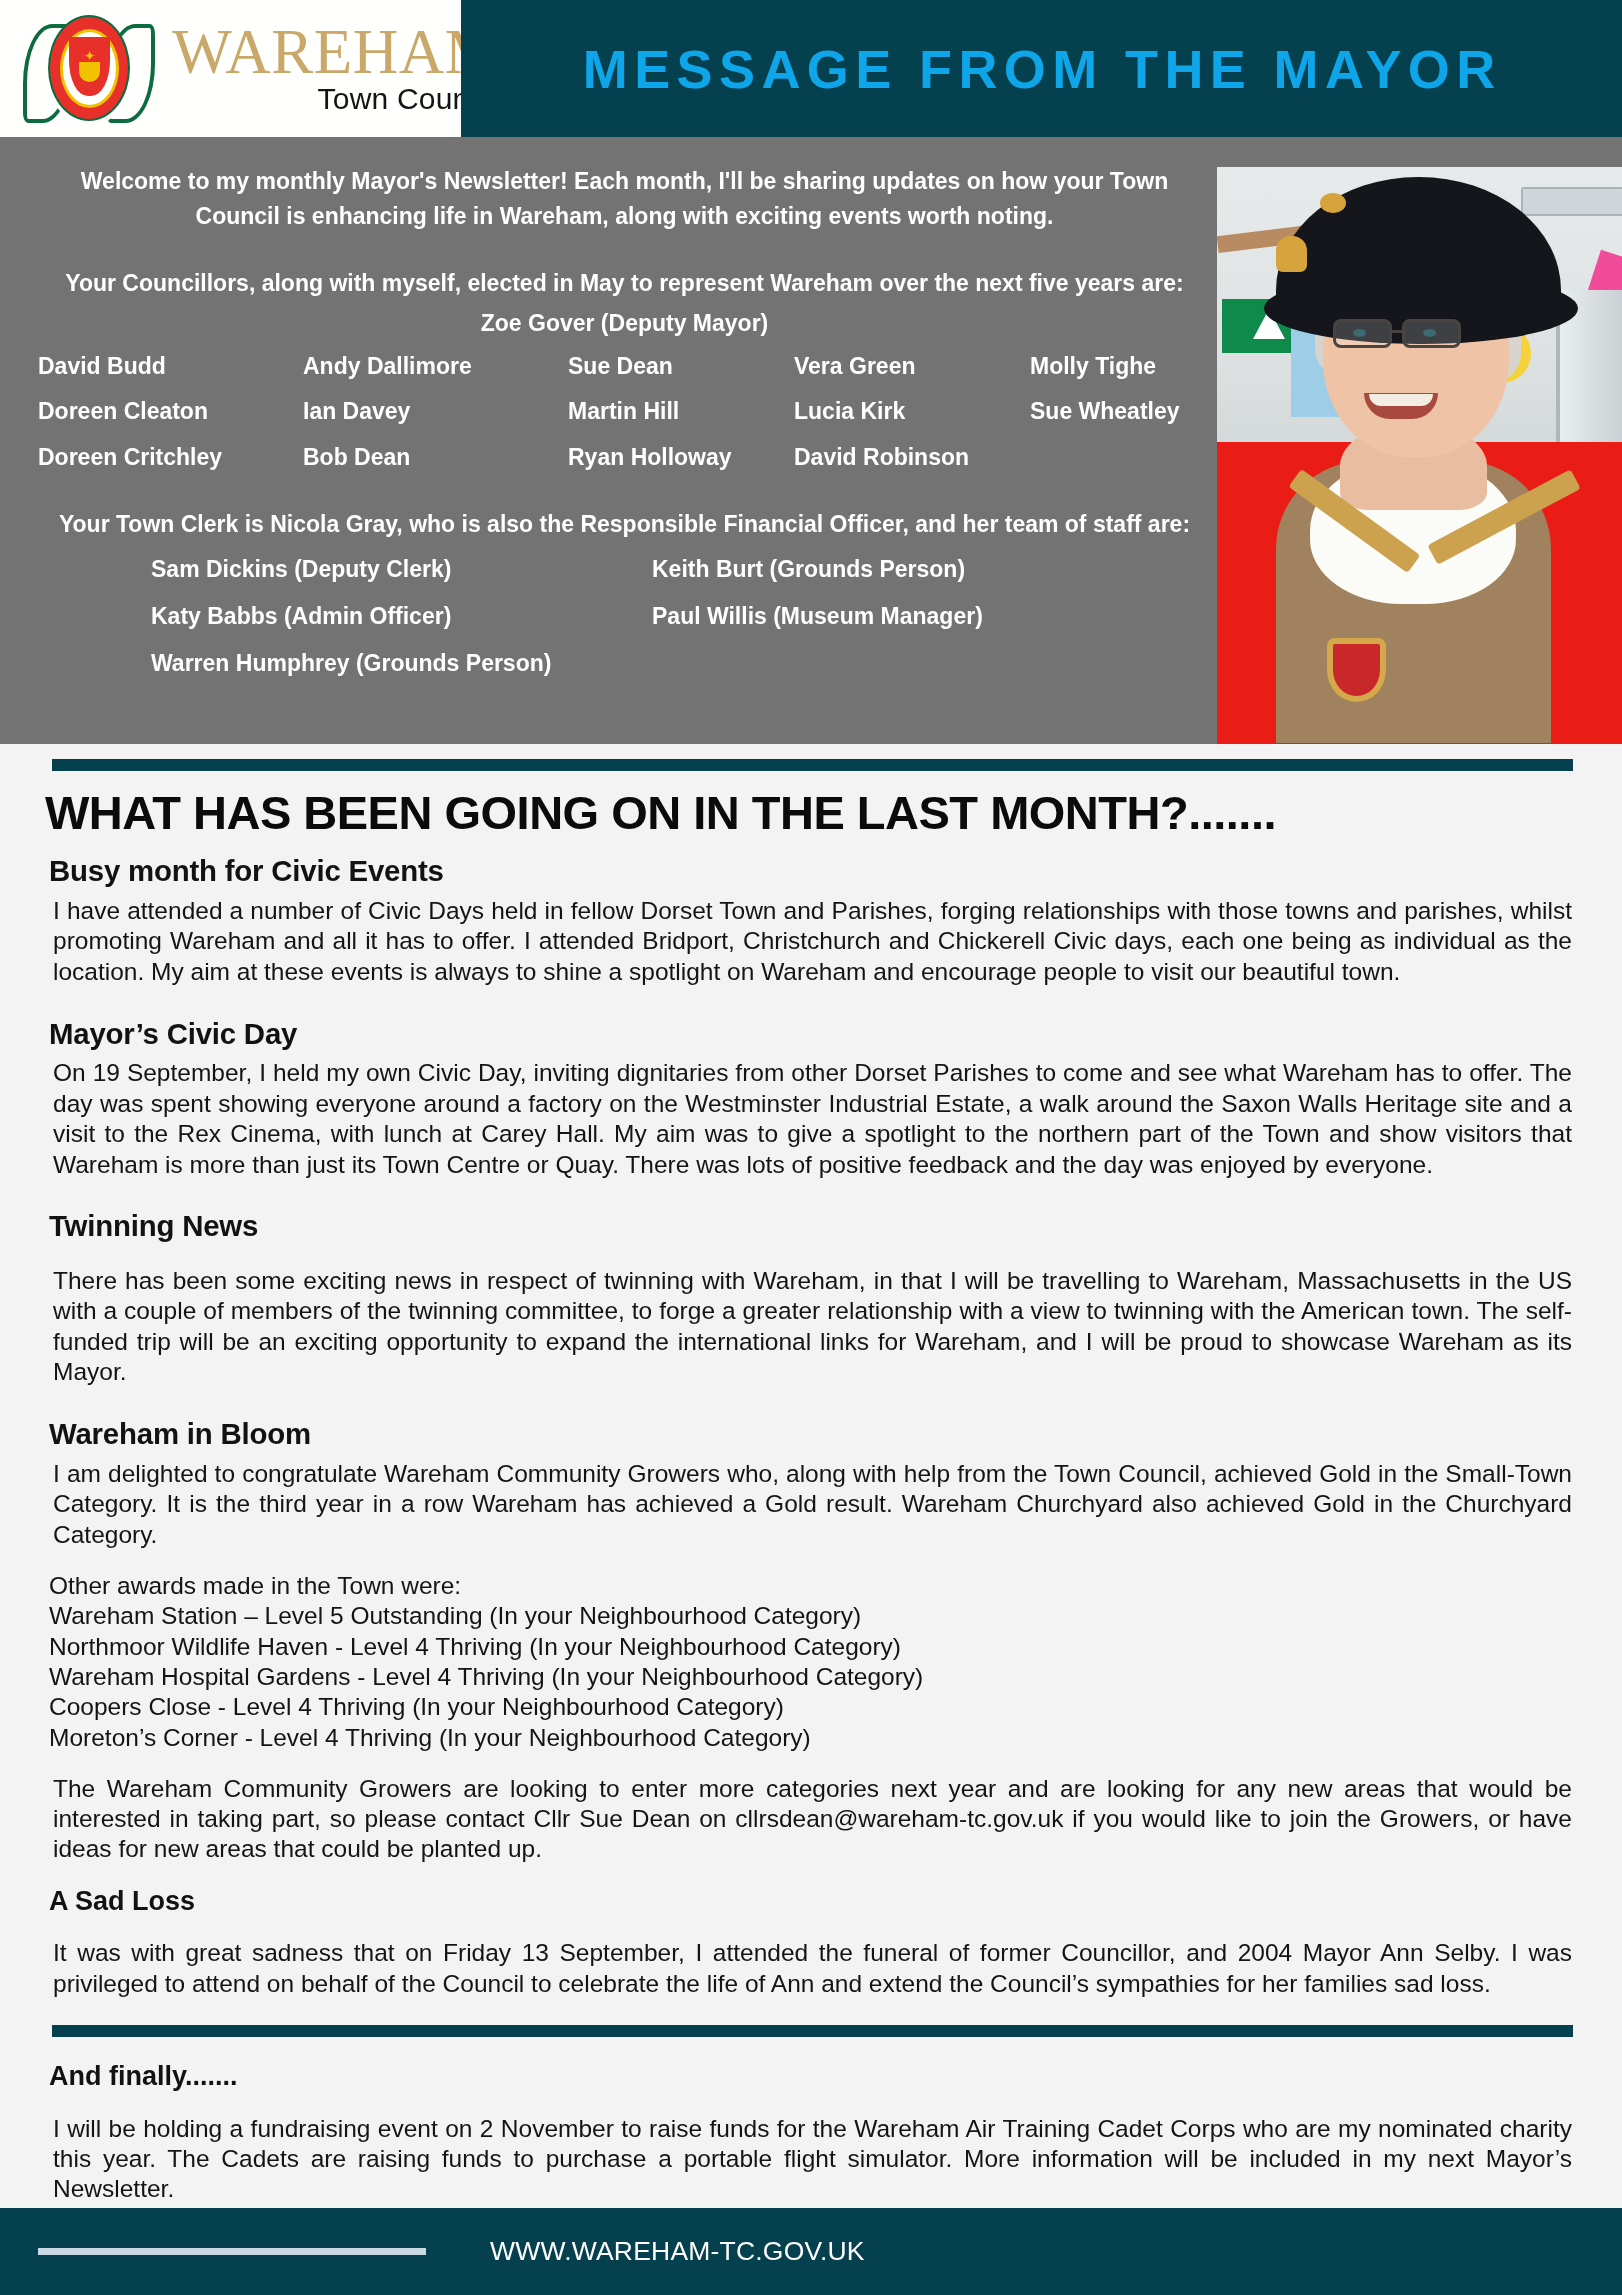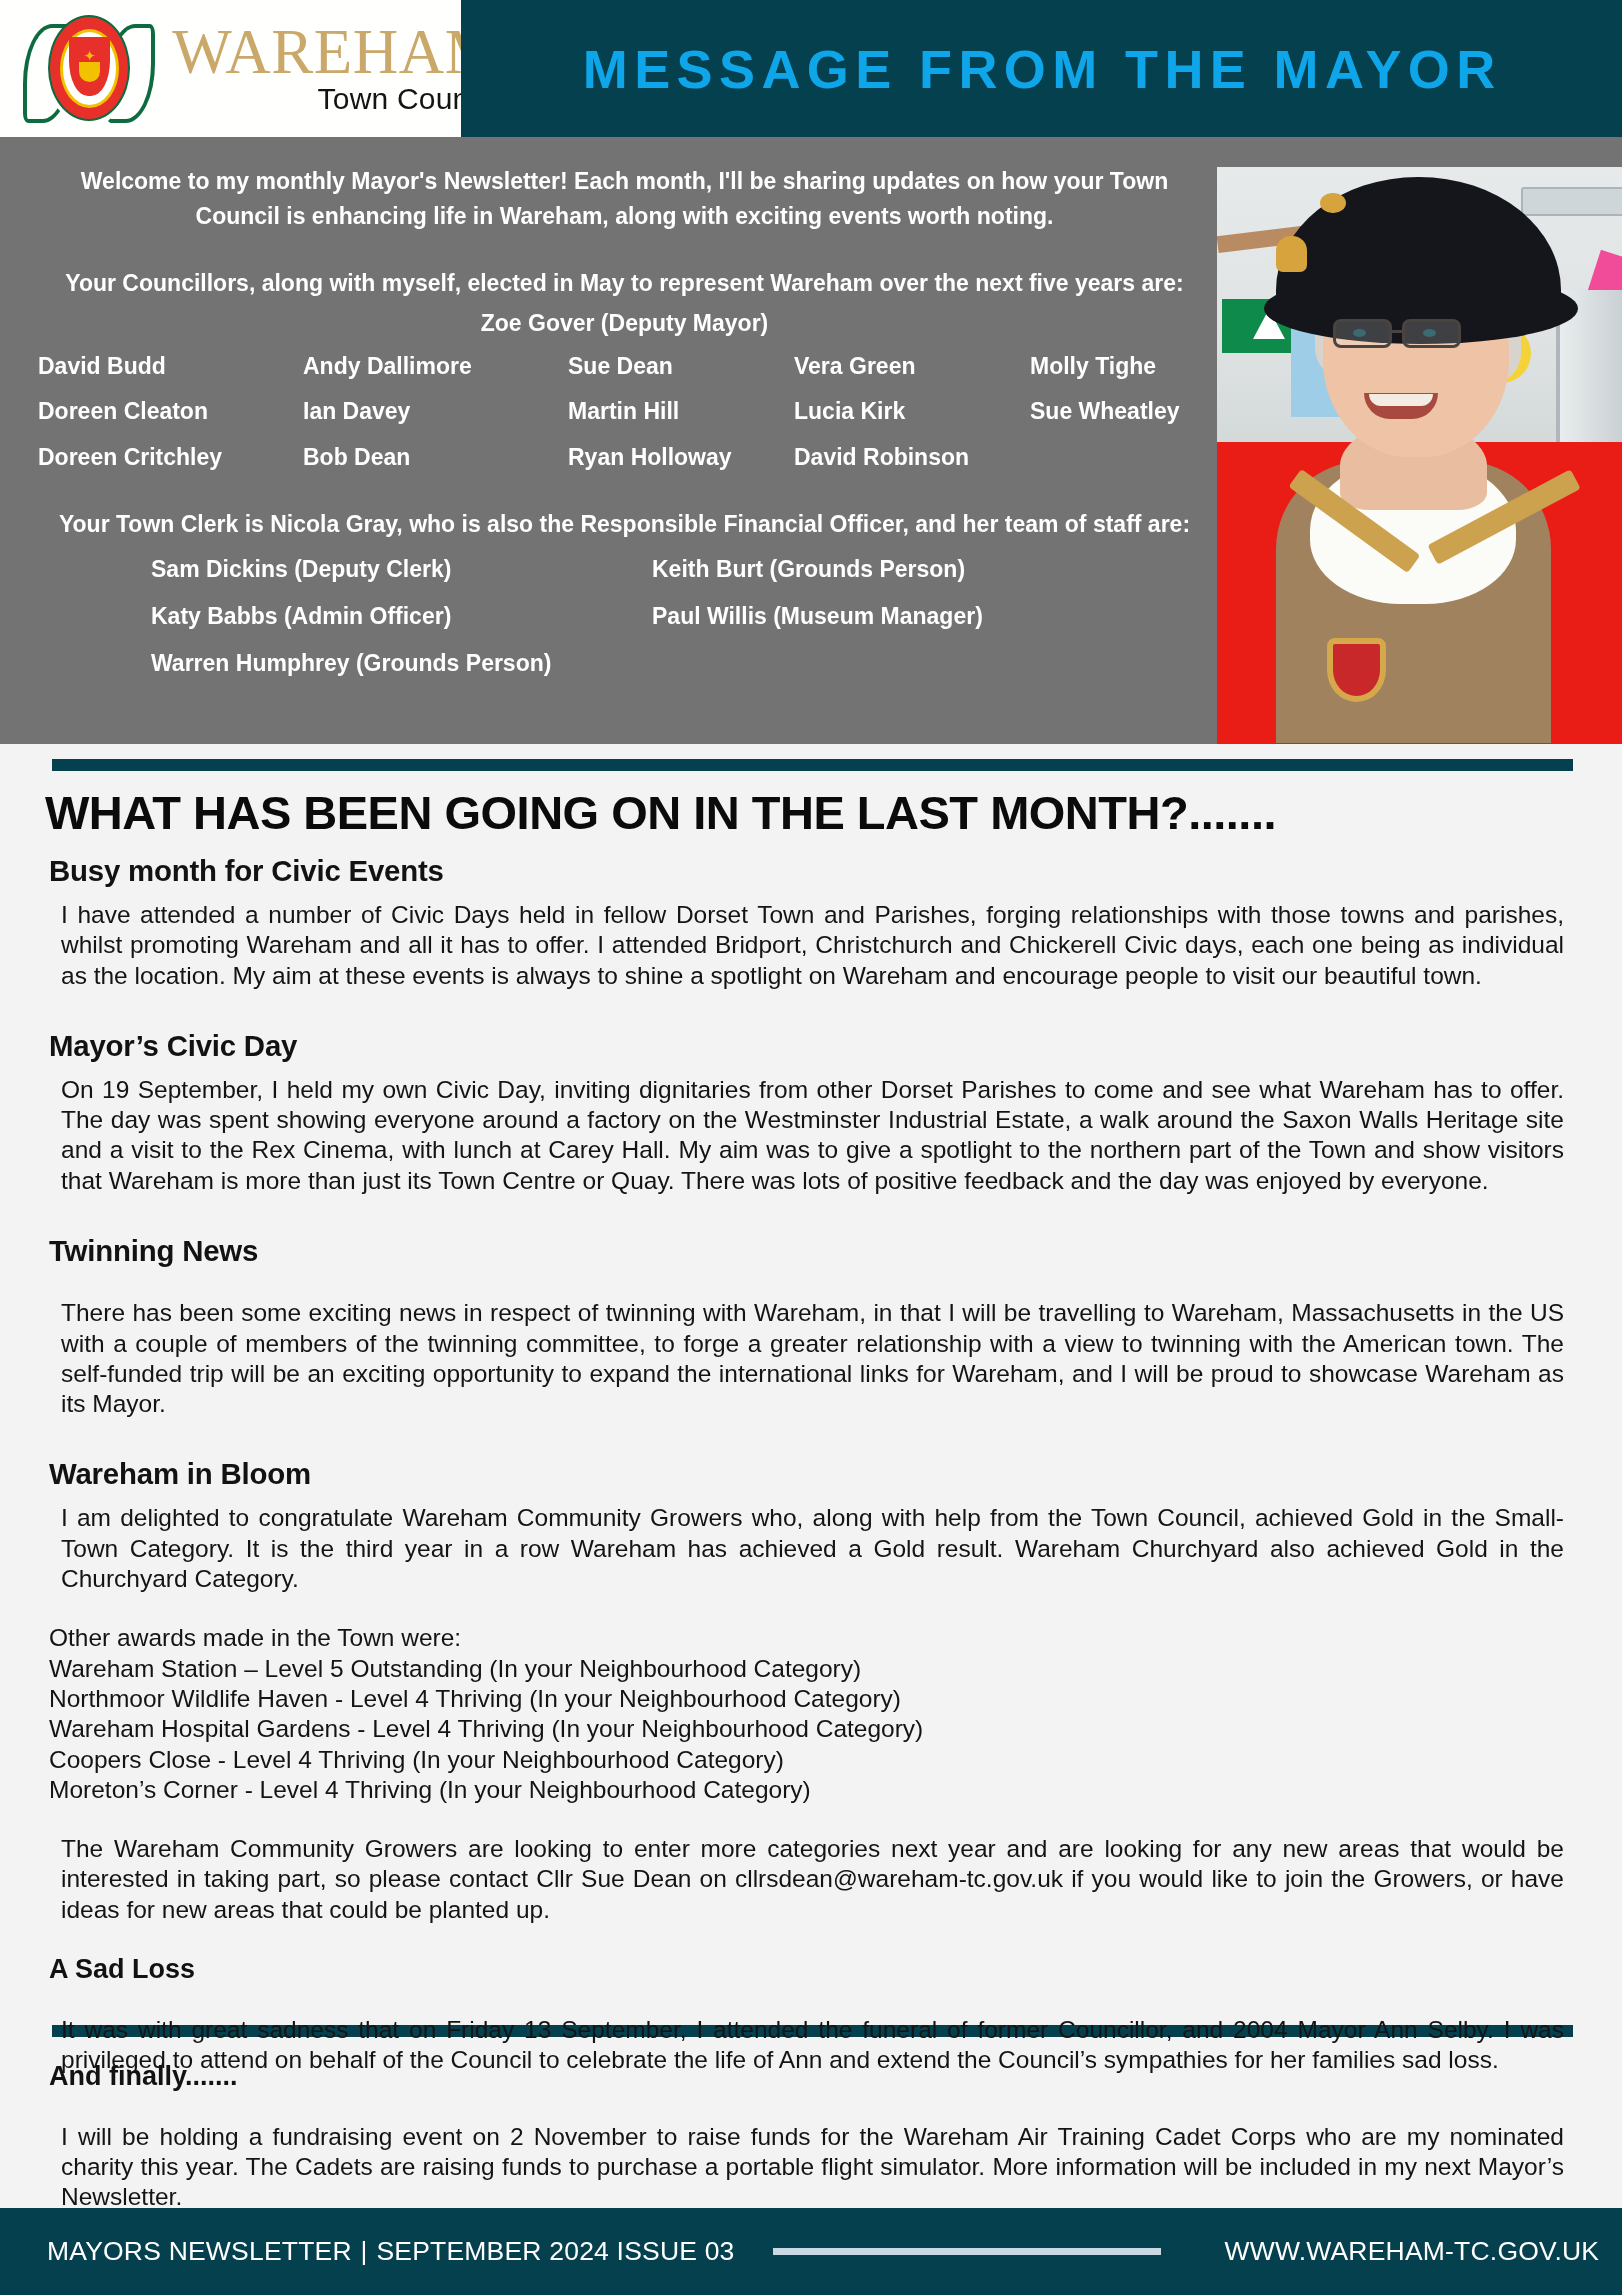--- a/index.html
+++ b/index.html
@@ -252,21 +252,21 @@
   }
   .h3 {
     font-size: 27px;
     font-weight: 700;
     color: #121212;
     margin: 0 0 6.9px 0;
   }
   .body-p {
     font-size: 24.5px;
     line-height: 1.24;
-    margin: 12px;
+    margin: 4px;
     text-align: justify;
     color: #141414;
   }
   .awards-list { font-size: 24.5px; line-height: 1.24; color: #141414; }
   .s-gap-xs { height: 10.8px; }
   .s-gap-s { height: 16.7px; }
   .s-gap-m { height: 25.5px; }
 
   .and-finally {
     position: absolute;
@@ -460,21 +460,18 @@
 
   </div>
 
   <div class="and-finally">
     <div class="h3">And finally.......</div>
     <div class="s-gap-xs"></div>
     <p class="body-p">I will be holding a fundraising event on 2 November to raise funds for the Wareham Air Training Cadet Corps who are my nominated charity this year.  The  Cadets are raising funds to purchase a portable flight simulator.  More information will be included in my next Mayor’s Newsletter.</p>
   </div>
 
   <div class="footer">
-    <div class="footer-left">
-      <span>MAYORS NEWSLETTER</span><span class="footer-sep">|</span><span>SEPTEMBER 2024 ISSUE 03</span>
-    </div>
     <div class="footer-dash"></div>
     <div class="footer-right">WWW.WAREHAM-TC.GOV.UK</div>
   </div>
 
 </div>
 
 
 </body></html>

